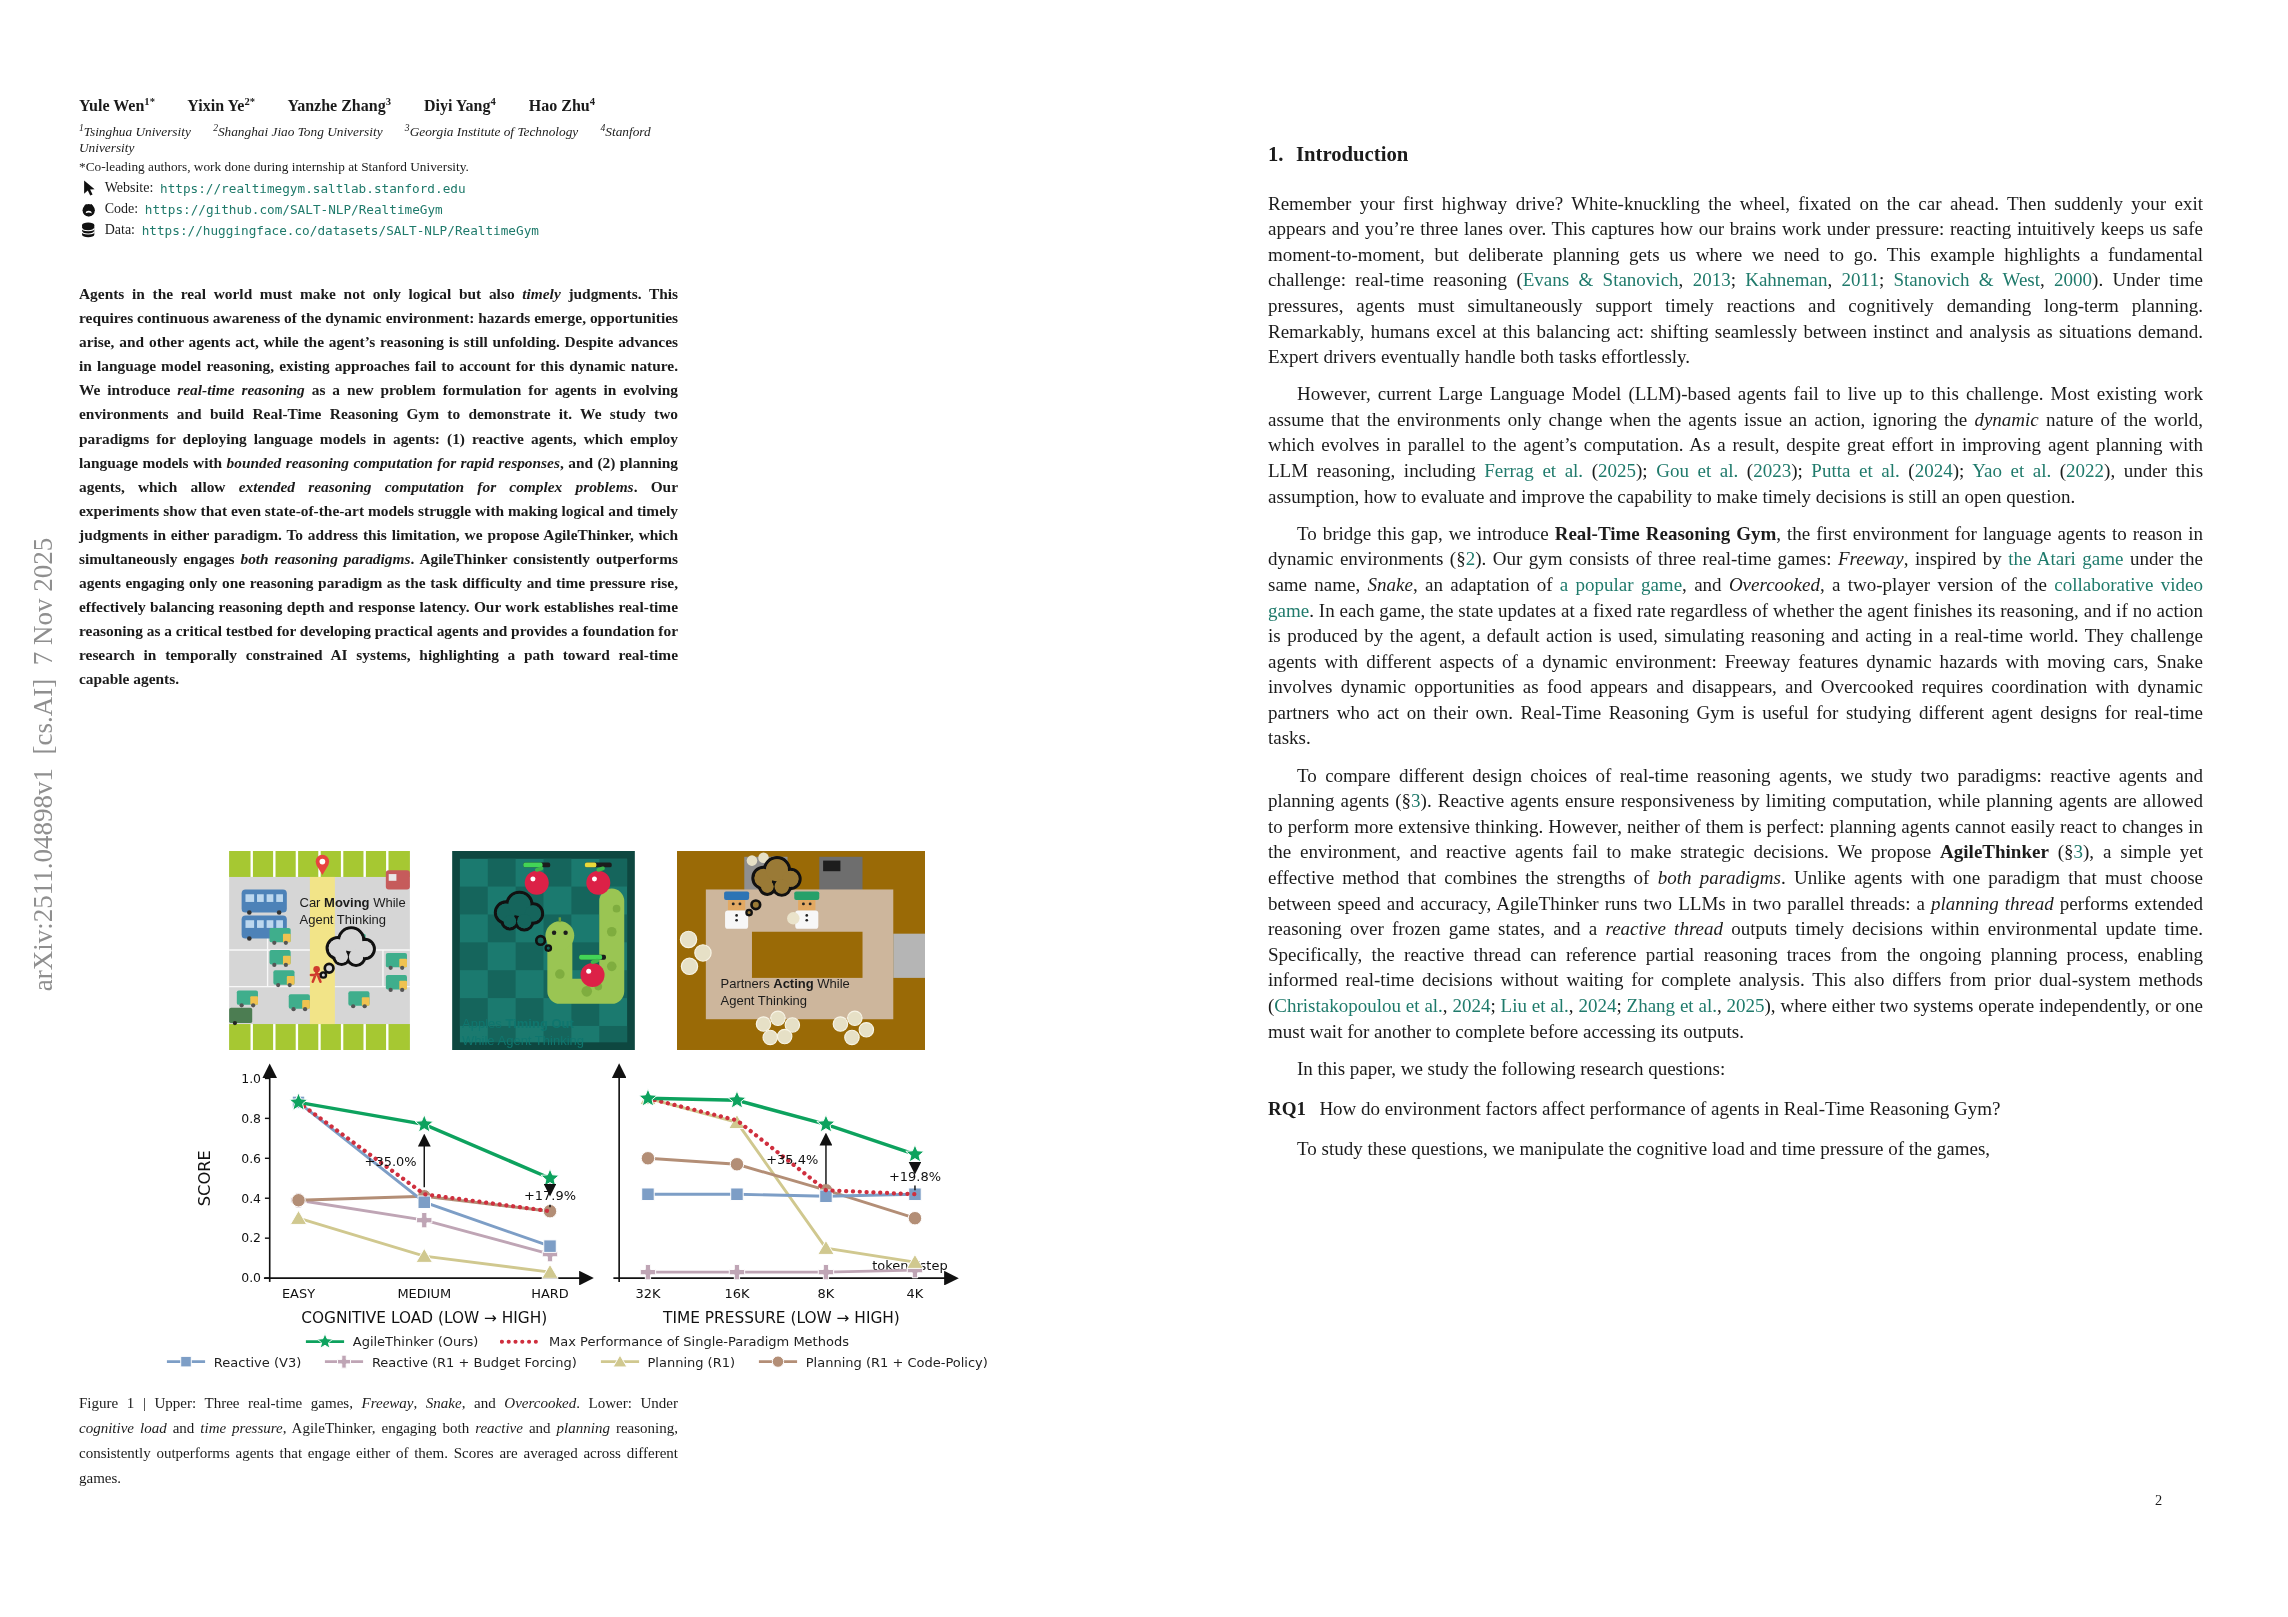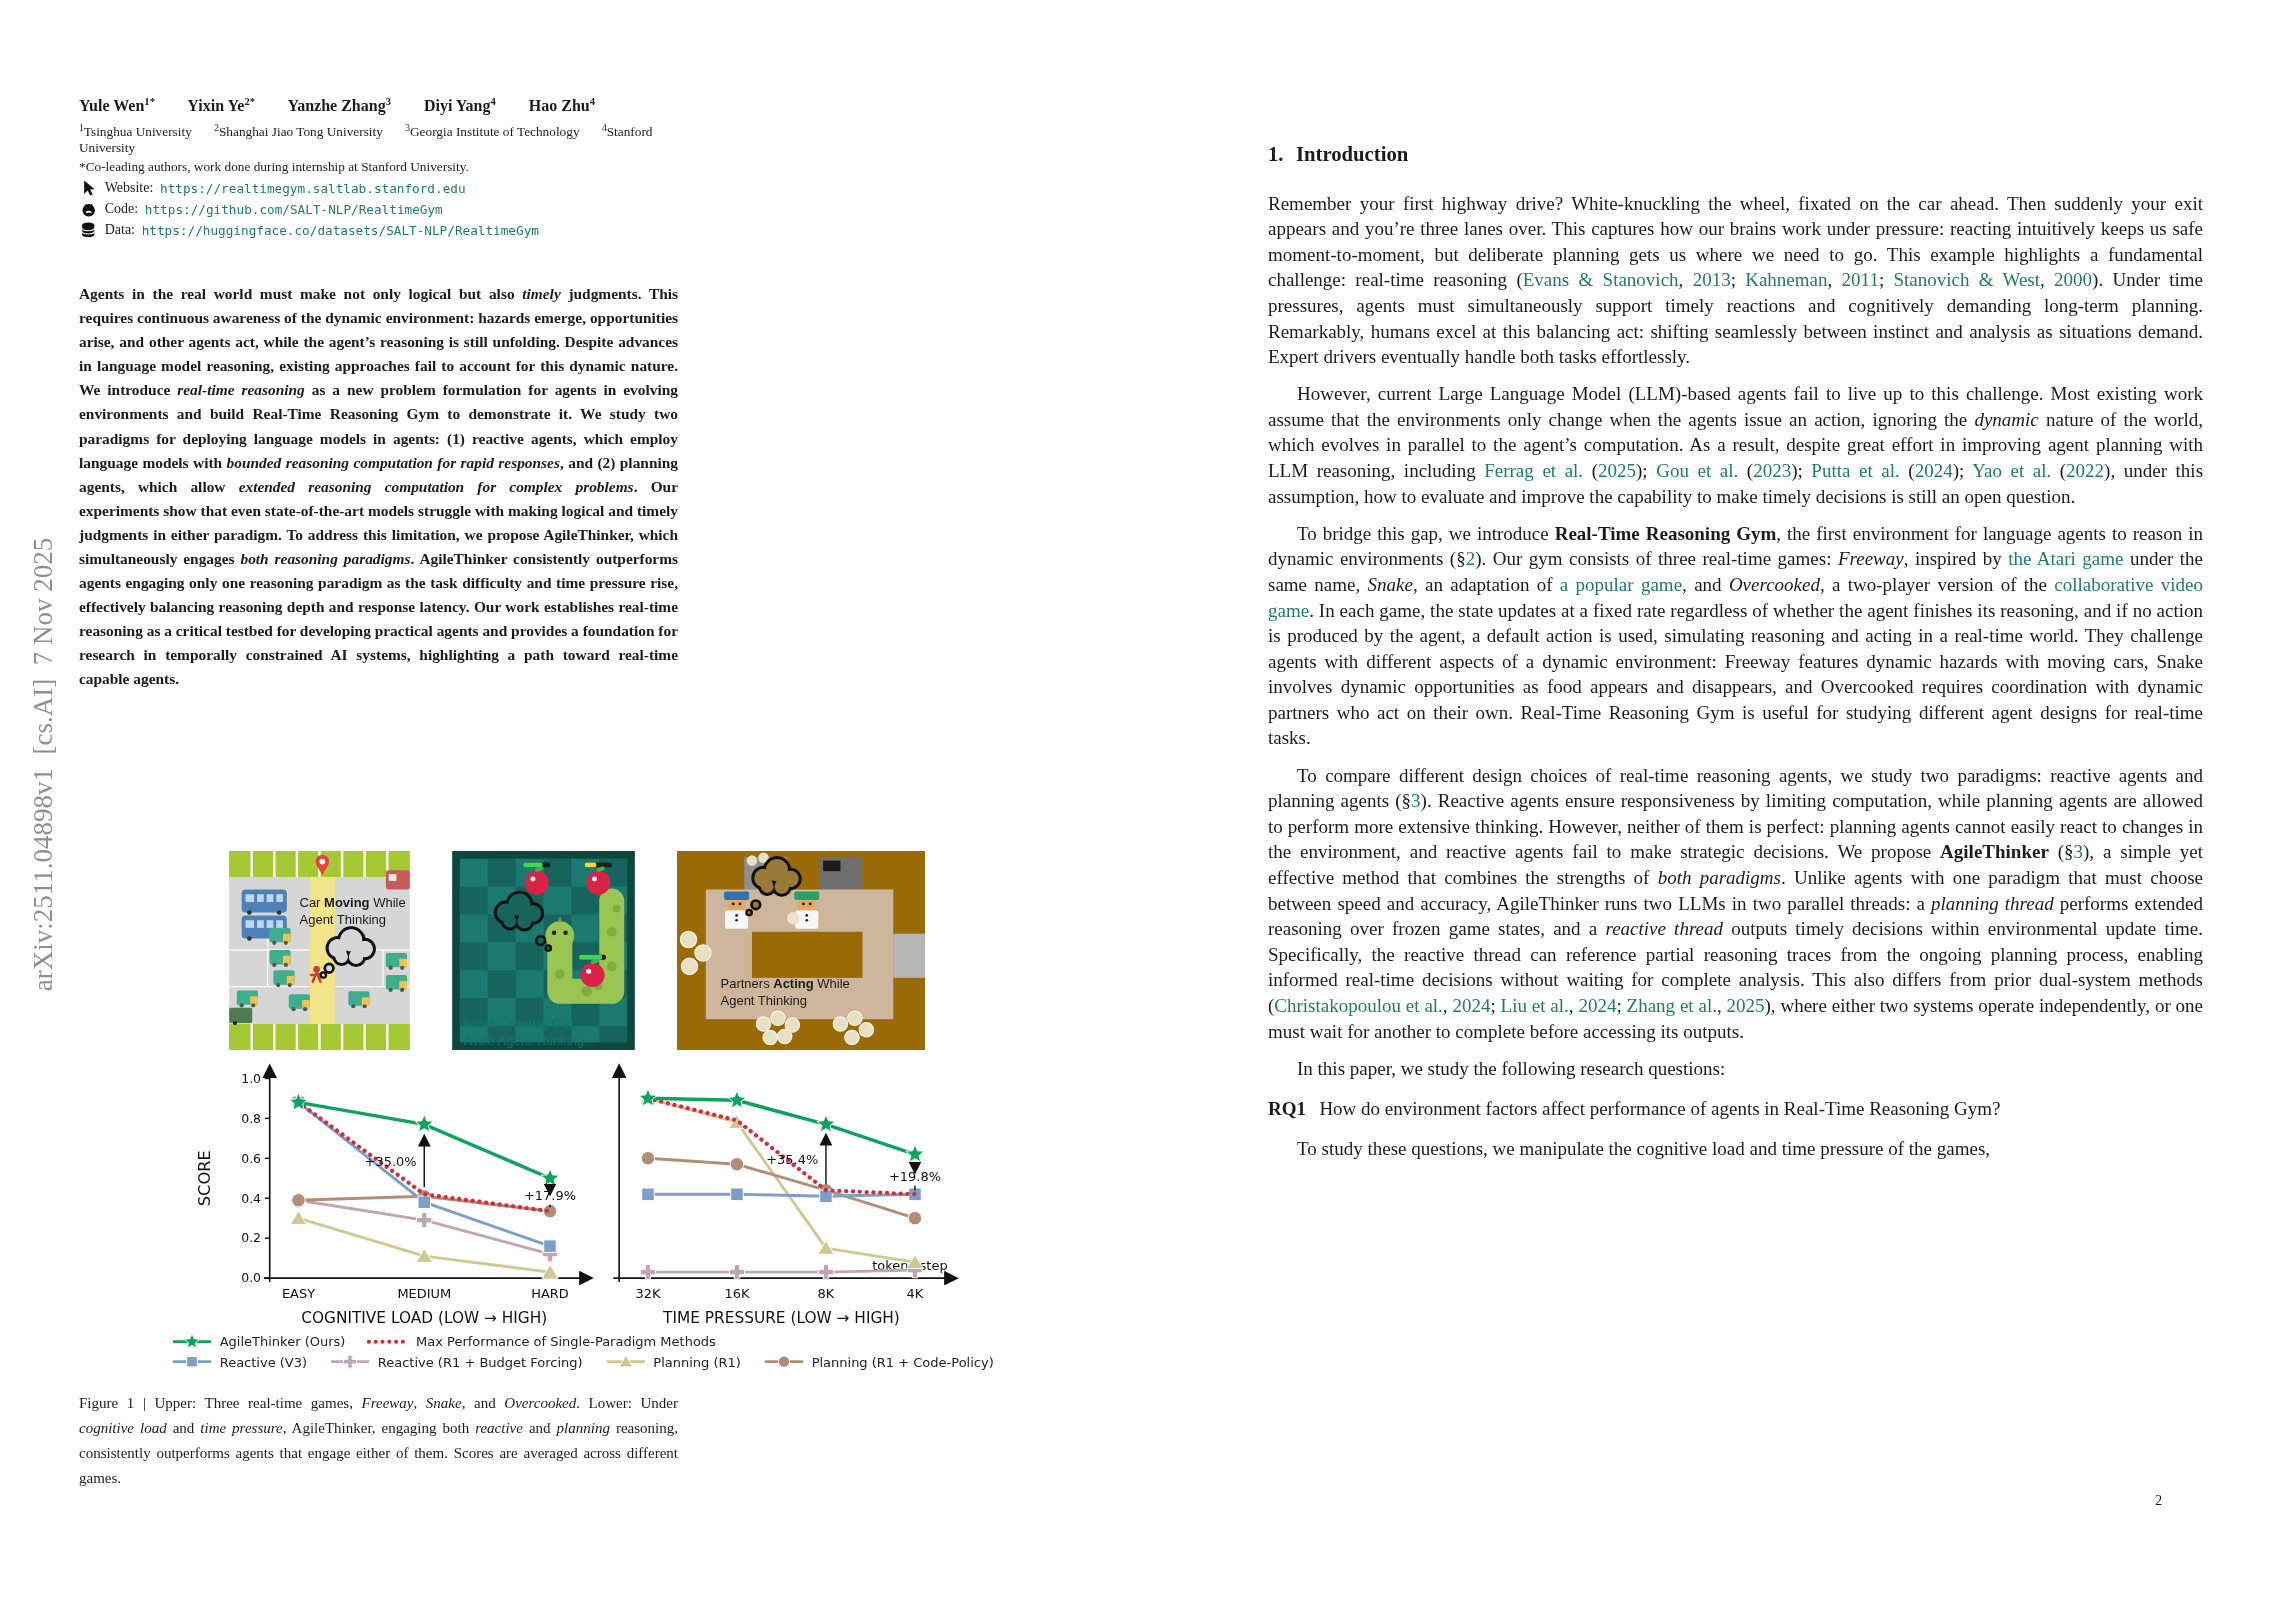--- a/index.html
+++ b/index.html
@@ -13,41 +13,41 @@
     position:absolute;left:-370px;top:749px;width:826px;text-align:center;
     transform:rotate(-90deg);color:#8f8f8f;font-size:27px;white-space:pre;
     font-family:"Liberation Serif",serif;
   }
   
   #leftcol{position:absolute;left:79px;top:96px;width:599px;}
   #paper-title{font-size:36px;font-weight:bold;line-height:1.17;margin:0 0 40px 0;letter-spacing:0.2px;}
   #authors-line{font-size:16px;font-weight:bold;}
   #authors-line .author{margin-right:29px;}
   #authors-line sup{font-weight:bold;font-size:10.6px;}
-  #affiliations-line{font-size:13.3px;margin-top:6.7px;}
+  #affiliations-line{font-size:13.3px;margin-top:6.7px;font-style:italic;}
   #affiliations-line .affil{margin-right:19px;}
   #affiliations-line sup{font-size:9.6px;}
   #coleading-note{font-size:13.3px;margin-top:2.9px;}
   .linkrow{display:flex;align-items:center;margin-top:4.8px;font-size:14px;}
   .linkrow .licon{width:19px;display:inline-flex;justify-content:center;margin-right:6.7px;}
   .linkrow .llabel{margin-right:6.7px;}
   .linkrow .lurl{font-family:"DejaVu Sans Mono",monospace;font-size:12.7px;color:#1f7a6b;}
   #abstract{margin-top:44px;font-weight:bold;font-size:15.4px;line-height:1.56;text-align:justify;}
   
   #figure1{position:absolute;left:171px;top:851px;width:811px;}
   .games-row{display:flex;justify-content:center;gap:42px;align-items:flex-end;}
   .panel{position:relative;flex:0 0 auto;line-height:0;}
   .panel-label{position:absolute;line-height:1.28;font-family:"Liberation Sans",sans-serif;font-size:13px;}
   #freeway-label{left:71px;top:44px;color:#1c1c1c;width:108px;}
   #snake-label{left:10.6px;top:150px;color:#0f766e;margin-top:15px;}
   #overcooked-label{left:44px;top:125px;color:#1c1c1c;}
   .charts-row{display:flex;justify-content:center;margin-top:13.4px;}
   svg text{font-family:"DejaVu Sans",sans-serif;fill:#111;}
   .legend{margin-top:1.9px;text-align:center;font-family:"DejaVu Sans",sans-serif;font-size:13px;color:#222;}
-  .legend-row{display:flex;gap:22px;margin-top:2.9px;}
+  .legend-row{display:flex;justify-content:center;gap:22px;margin-top:2.9px;}
   .legend-item{display:inline-flex;align-items:center;gap:6.7px;white-space:nowrap;}
   
   #figure1-caption{position:absolute;left:79px;top:1391px;width:599px;font-size:15px;line-height:1.66;text-align:justify;}
   
   #rightcol{position:absolute;left:1268px;top:142px;width:935px;font-size:19px;line-height:25.6px;text-align:justify;}
   #intro-heading{font-size:20.7px;font-weight:bold;margin:0 0 23px 0;text-align:left;}
   #intro-heading .hnum{margin-right:12.5px;}
   #rightcol p{margin:0 0 11.5px 0;}
   #rightcol p.indent{text-indent:29px;}
   .rq{padding-left:60px;text-indent:-60px;margin:14.4px 0;}

